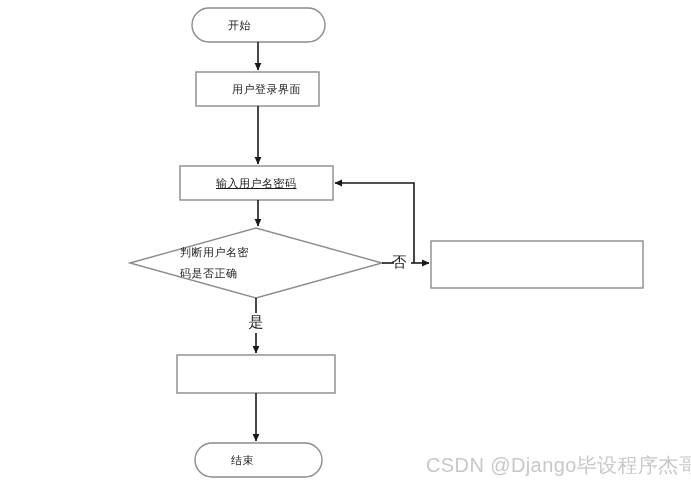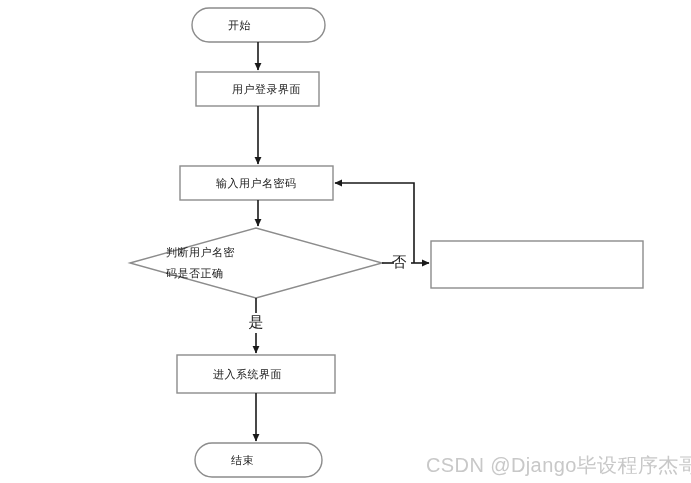--- a/index.html
+++ b/index.html
@@ -97,27 +97,26 @@
 
     <line x1="256" y1="333" x2="256" y2="353" stroke="#1a1a1a" stroke-width="1.6" marker-end="url(#arrowhead)"></line>
 
     <line x1="256" y1="393" x2="256" y2="441" stroke="#1a1a1a" stroke-width="1.6" marker-end="url(#arrowhead)"></line>
   </svg>
 
   <div class="node-label" style="left:192px; top:15px; width:133px;">开始</div>
 
   <div class="node-label" style="left:196px; top:79px; width:100px;">用户登录界面</div>
 
-  <div class="node-label" style="left:180px; top:173px; width:172px;">输入用户名密码</div>
+  <div class="node-label" style="left:180px; top:173px; width:172px;text-decoration:underline;">输入用户名密码</div>
 
-  <div class="node-label" style="left:130px; top:242px; width:252px;">判断用户名密
+  <div class="node-label" style="left:144px; top:242px; width:252px;">判断用户名密
 码是否正确</div>
 
 
-  <div class="node-label" style="left:177px; top:364px; width:158px;">进入系统界面</div>
 
   <div class="node-label" style="left:195px; top:450px; width:106px;">结束</div>
 
   <div class="edge-label" style="left:386px; top:254px; width:26px;">否</div>
 
   <div class="edge-label" style="left:243px; top:314px; width:26px;">是</div>
 
   <div class="watermark">CSDN @Django毕设程序杰哥</div>
 
 </div>

